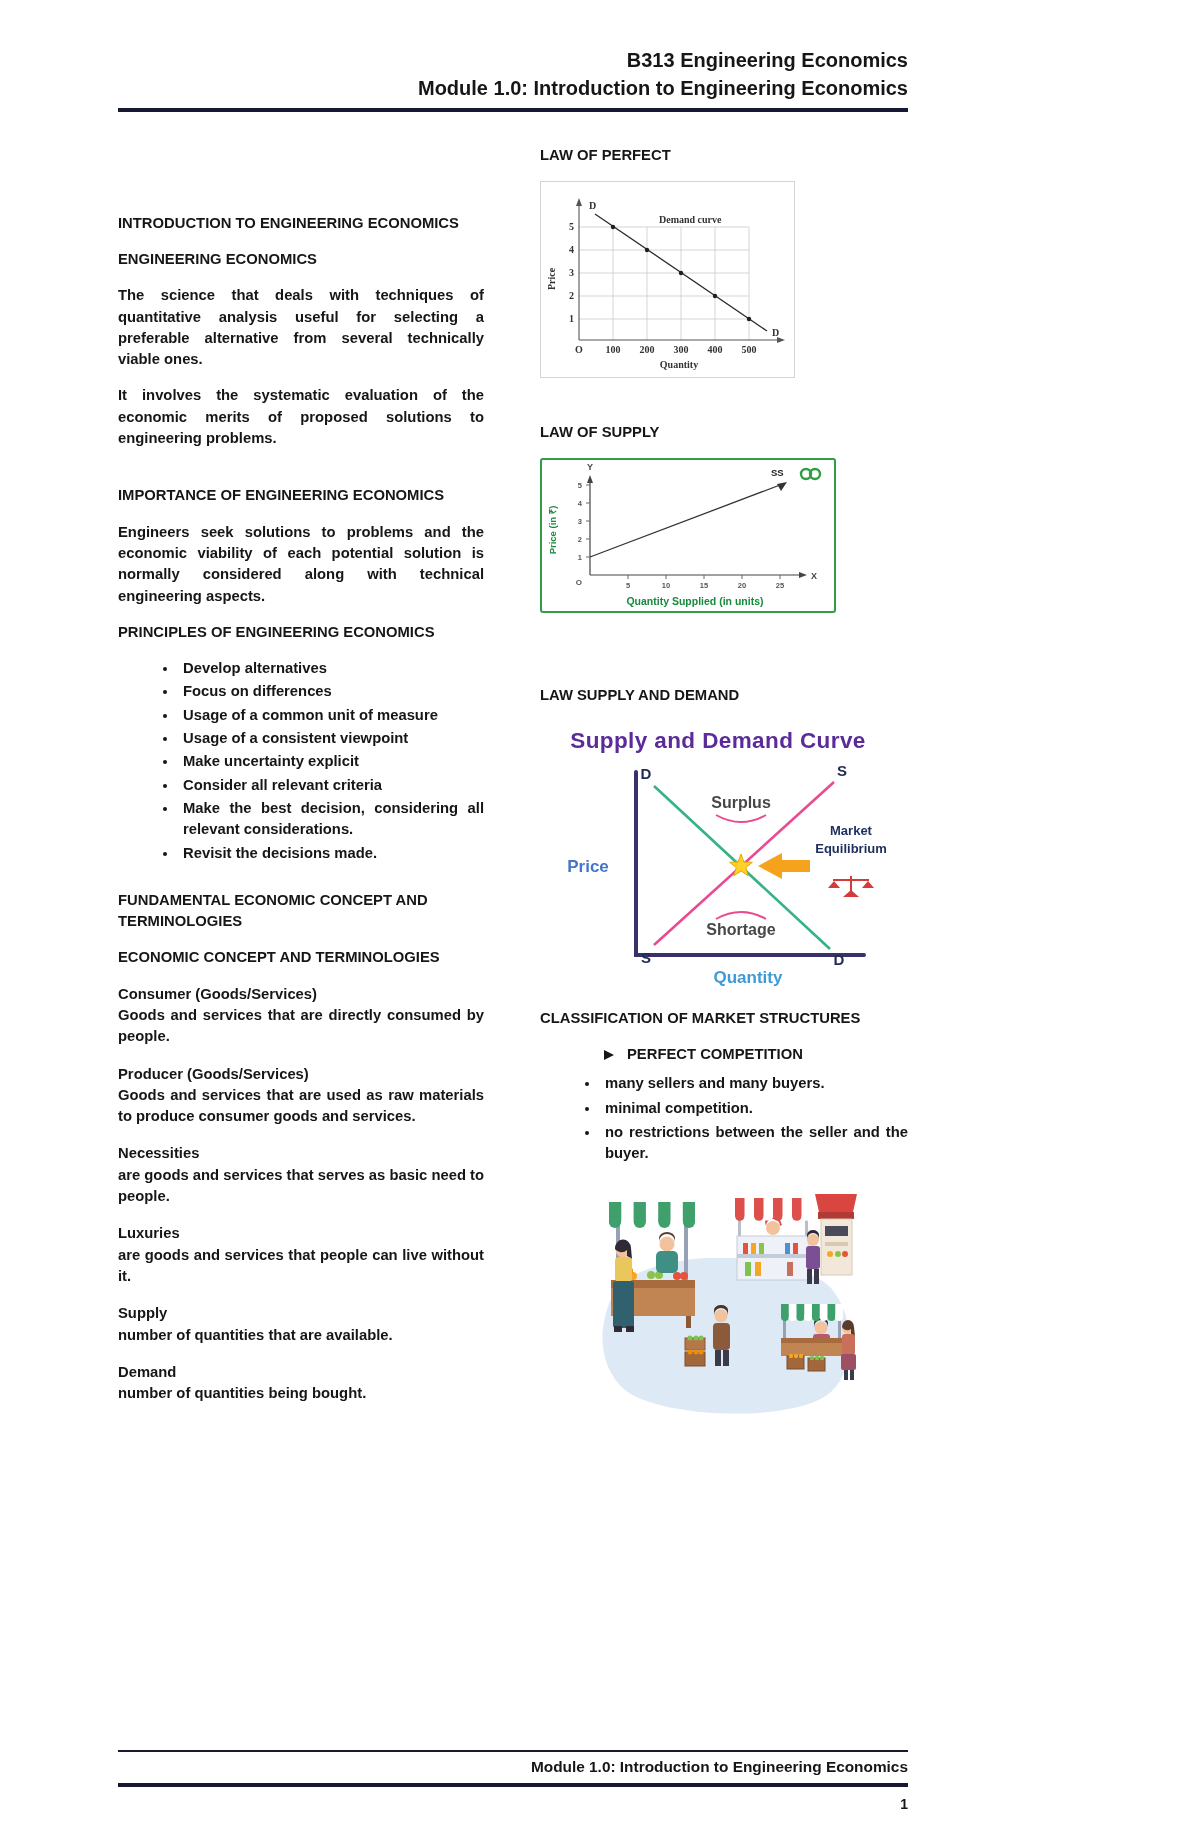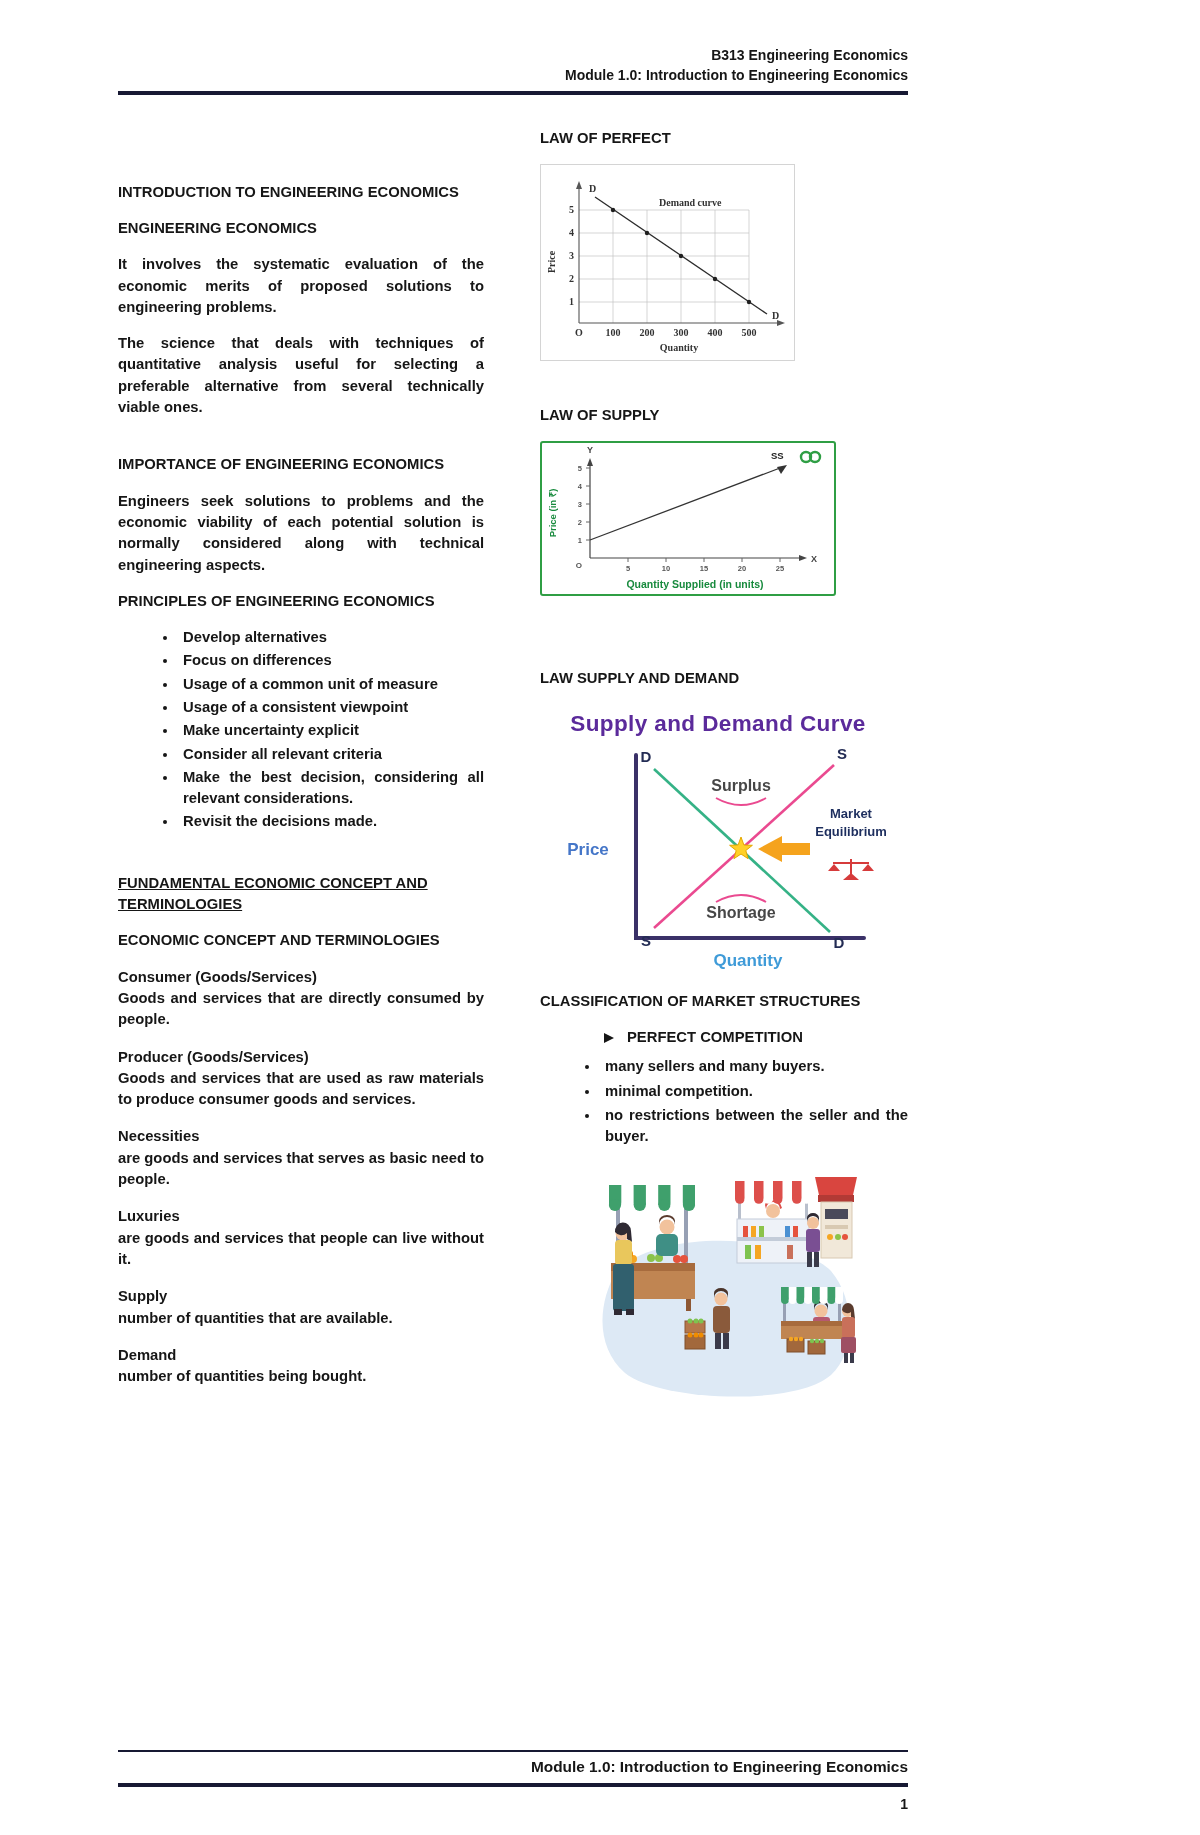--- a/index.html
+++ b/index.html
@@ -4,37 +4,37 @@
 <style>
   * { box-sizing: border-box; }
   html,body { margin:0; padding:0; background:#ffffff; }
   .page {
     position:relative; width:1200px; height:1835px; background:#fff;
     font-family:"Liberation Sans", sans-serif; font-weight:700;
     color:#161616; font-size:14.8px; line-height:1.44;
     padding:46px 292px 0 118px; overflow:hidden;
   }
   
-  .doc-header { text-align:right; font-size:14px; line-height:1.42; }
+  .doc-header { text-align:right; font-size:20px; line-height:1.42; }
   .rule-4 { height:0; border-bottom:4px solid #171933; }
   .rule-2 { height:0; border-bottom:2.5px solid #171933; }
   .doc-header .rule-4 { margin-top:5px; }
   .doc-footer { position:absolute; left:118px; right:292px; top:1750px; text-align:right; }
   .doc-footer .rule-2 { margin-bottom:4px; }
   .ftr-text { font-size:15.4px; margin-bottom:5px; }
   .doc-footer .rule-4 { margin-bottom:7px; }
   .ftr-page { font-size:14px; }
   
   .columns { display:flex; gap:56px; margin-top:33px;align-items:flex-end; }
   .col-left { width:366px; }
   .col-right { width:368px; }
   h2 { font-size:14.8px; font-weight:700; margin:0 0 15px; }
   p { margin:0 0 15px; text-align:justify; }
   .sp-before { margin-top:36px; }
-  .mt-lg { margin-top:40px;text-decoration:underline; }
+  .mt-lg { margin-top:26px; }
   ul.bullets { margin:0 0 15px; padding-left:60px; list-style:disc; }
   ul.bullets li { text-align:justify; padding-left:5px; margin-bottom:2px; }
   .term { margin-bottom:16px; }
   .term-def { text-align:justify; }
   
   figure { margin:0; }
   .fig-demand { width:255px; border:1px solid #d4d4d4; margin:2px 0 44px; background:#fff; }
   .fig-supply { width:296px; border:2.5px solid #2f9e44; border-radius:3px; margin:6px 0 72px; background:#fff; }
   .fig-sd { width:356px; margin:0 0 14px; }
   .fig-market { width:270px; margin:24px auto 0; }
@@ -58,22 +58,22 @@
     <div>B313 Engineering Economics</div>
     <div>Module 1.0: Introduction to Engineering Economics</div>
     <div class="rule-4"></div>
   </header>
 
   <main class="columns">
 
     <section class="col-left">
       <h2>INTRODUCTION TO ENGINEERING ECONOMICS</h2>
       <h2>ENGINEERING ECONOMICS</h2>
+      <p>The science that deals with techniques of quantitative analysis useful for selecting a preferable alternative from several technically viable ones.</p>
       <p>It involves the systematic evaluation of the economic merits of proposed solutions to engineering problems.</p>
-      <p>The science that deals with techniques of quantitative analysis useful for selecting a preferable alternative from several technically viable ones.</p>
 
       <h2 class="sp-before">IMPORTANCE OF ENGINEERING ECONOMICS</h2>
       <p>Engineers seek solutions to problems and the economic viability of each potential solution is normally considered along with technical engineering aspects.</p>
 
       <h2>PRINCIPLES OF ENGINEERING ECONOMICS</h2>
       <ul class="bullets">
         <li>Develop alternatives</li>
         <li>Focus on differences</li>
         <li>Usage of a common unit of measure</li>
         <li>Usage of a consistent viewpoint</li>

